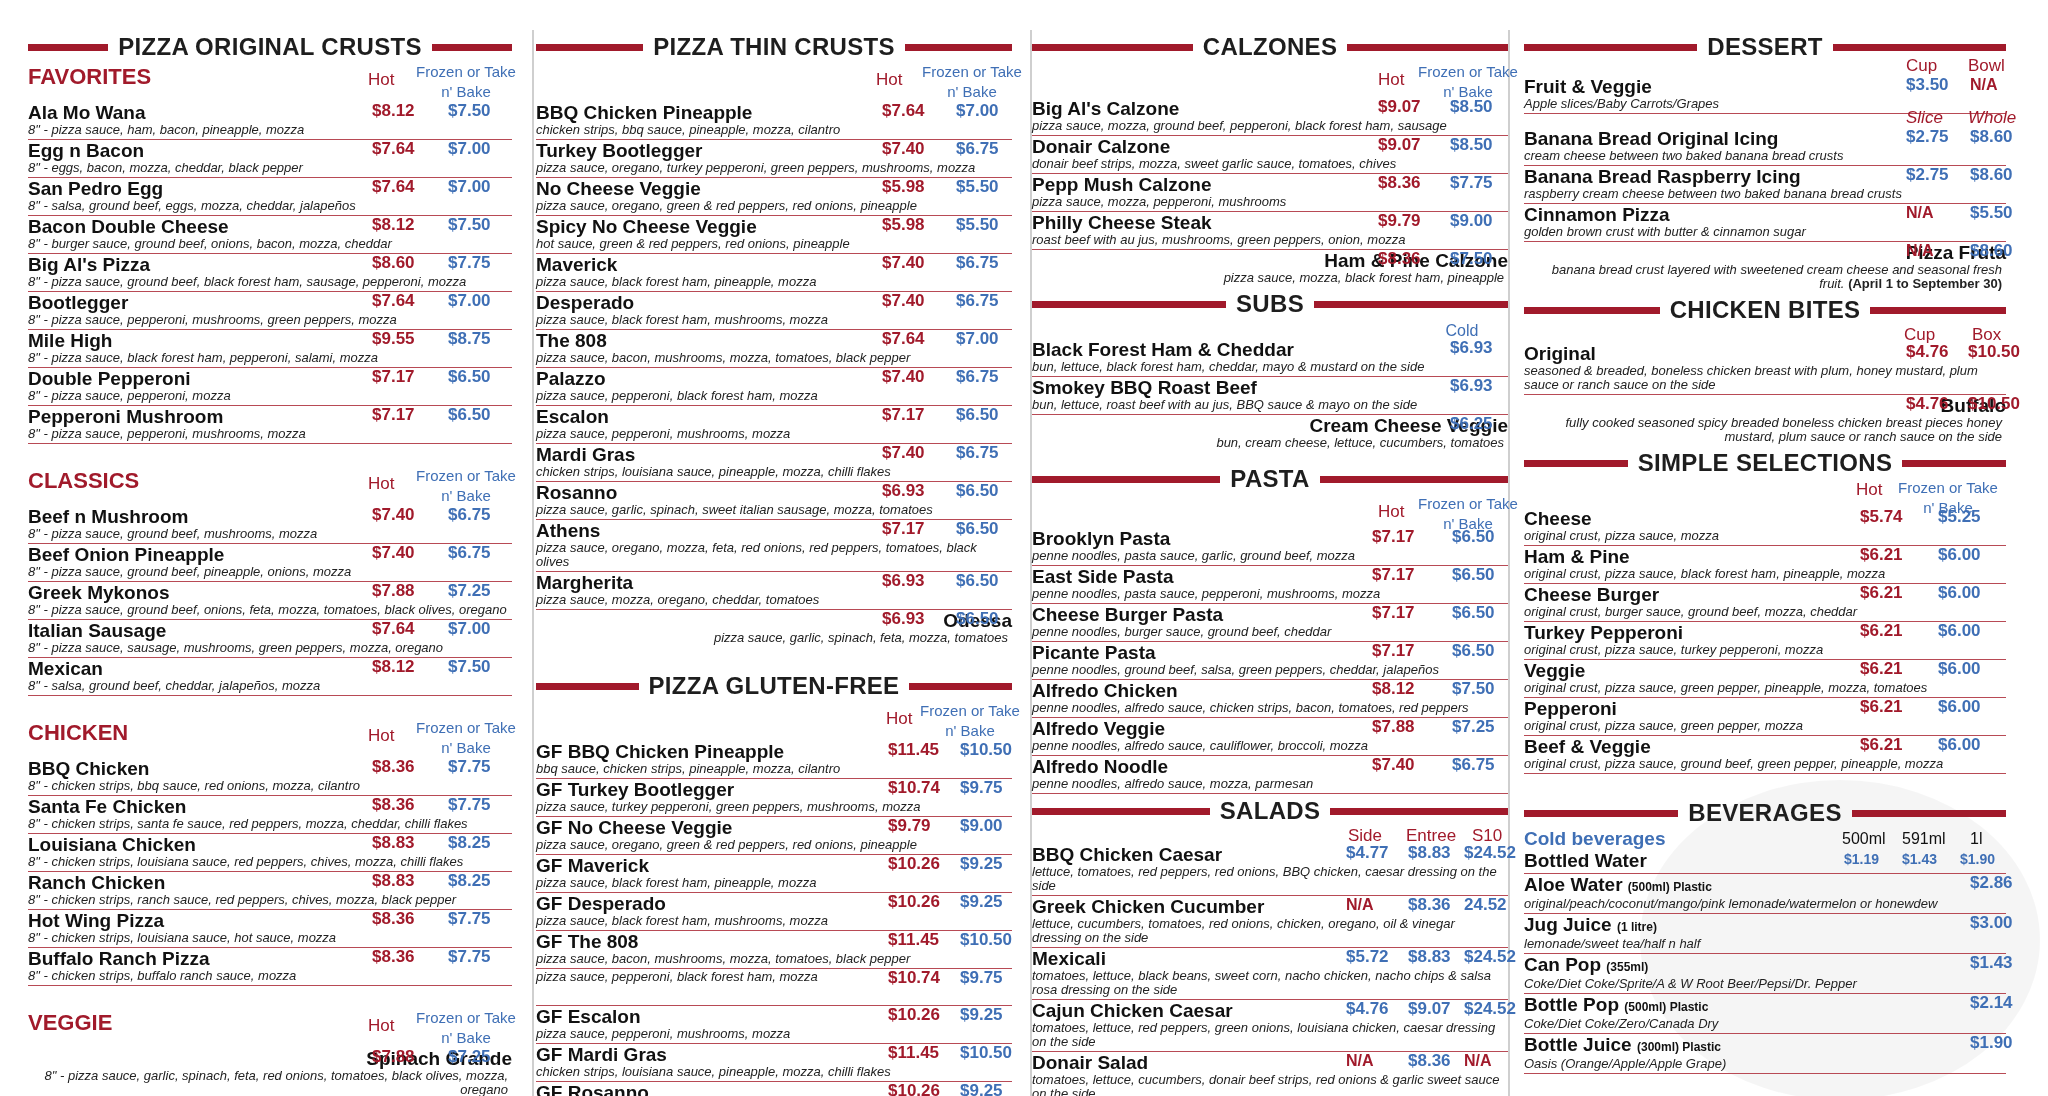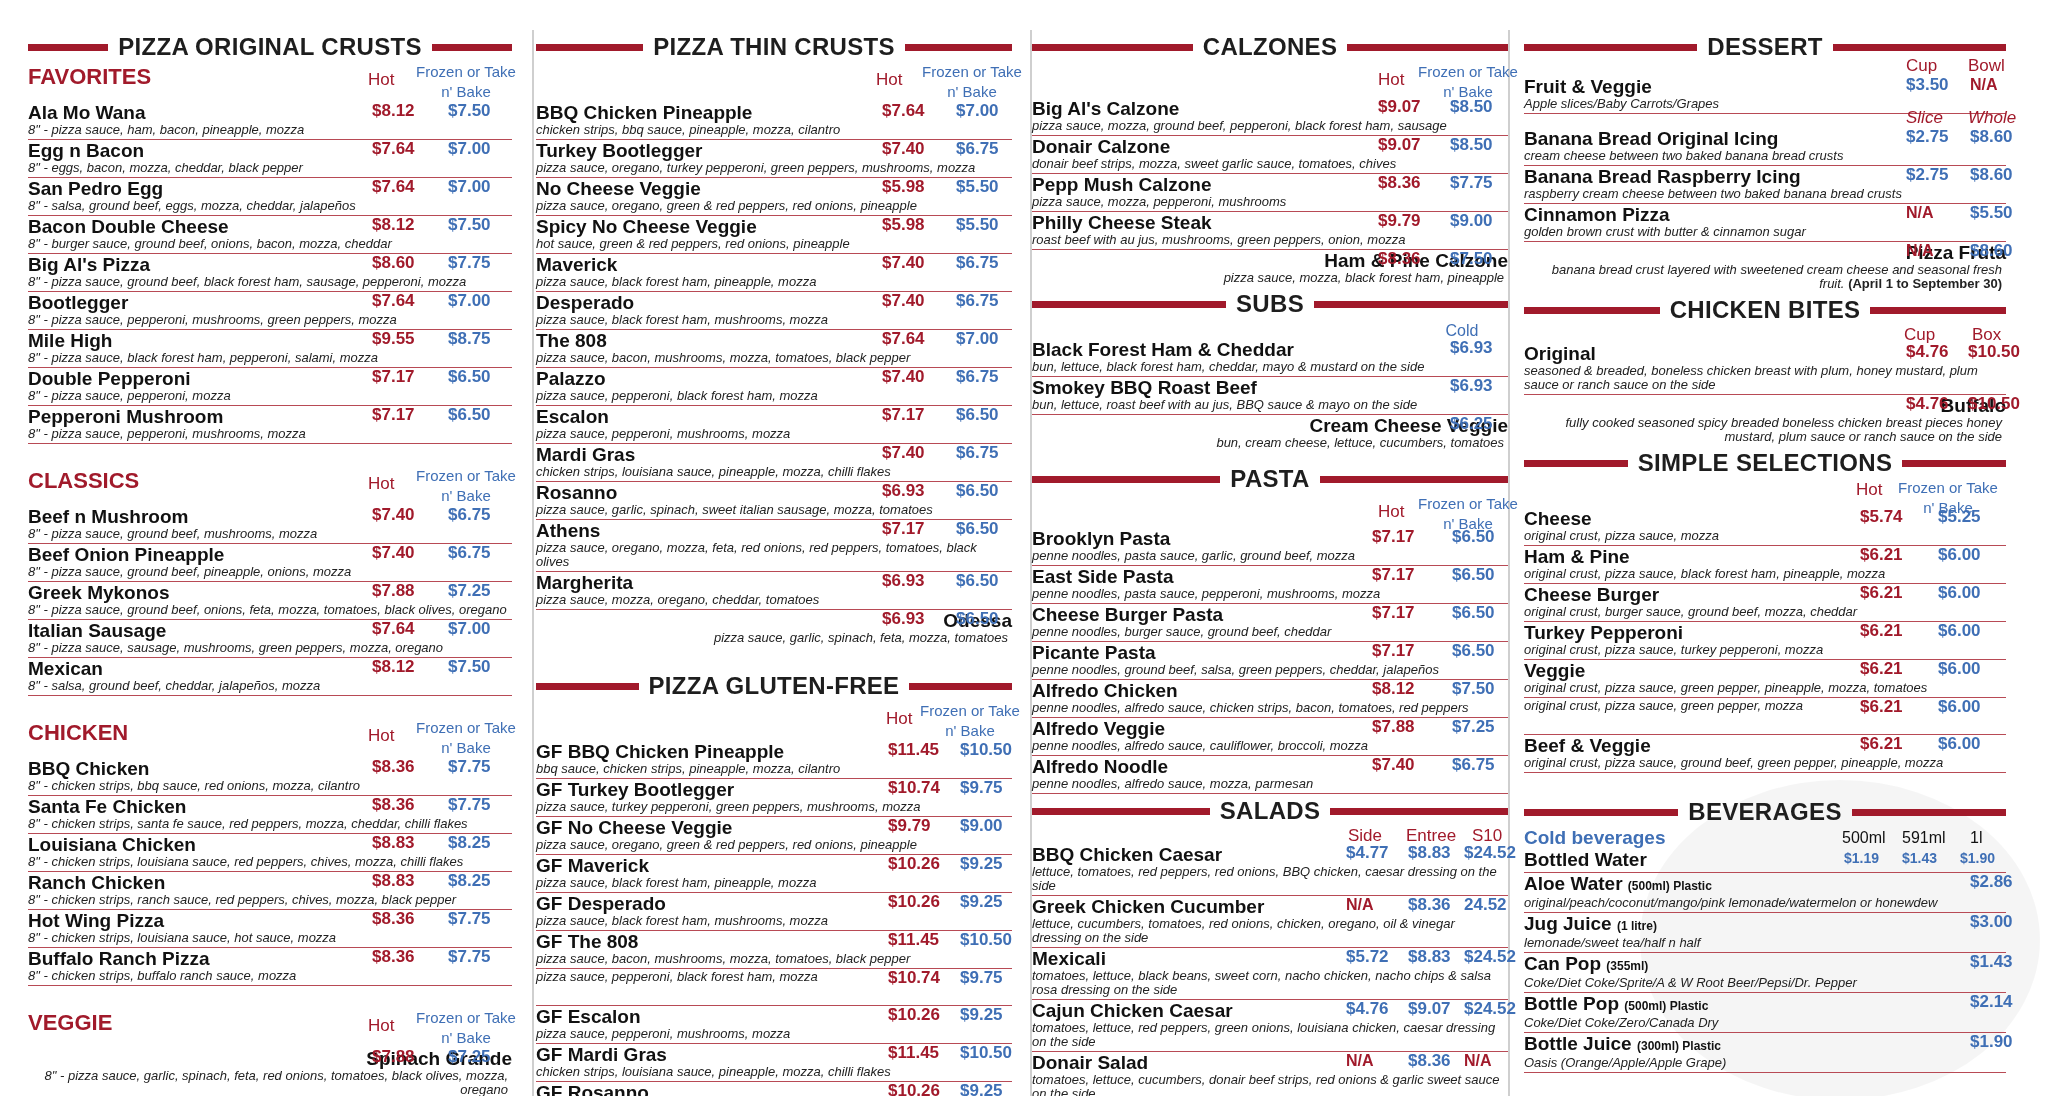--- a/index.html
+++ b/index.html
@@ -645,20 +645,21 @@
           <span class="price red" style="left: 336px;">$6.21</span>
           <span class="price blue" style="left: 414px;">$6.00</span>
         </div>
         <div class="item">
           <div class="name"><span>Veggie</span></div>
           <div class="desc"><span>original crust, pizza sauce, green pepper, pineapple, mozza, tomatoes</span></div>
           <span class="price red" style="left: 336px;">$6.21</span>
           <span class="price blue" style="left: 414px;">$6.00</span>
         </div>
         <div class="item">
+          <div class="name"><span>Pepperoni</span></div>
           <div class="desc"><span>original crust, pizza sauce, green pepper, mozza</span></div>
           <span class="price red" style="left: 336px;">$6.21</span>
           <span class="price blue" style="left: 414px;">$6.00</span>
         </div>
         <div class="item">
           <div class="name"><span>Beef &amp; Veggie</span></div>
           <div class="desc"><span>original crust, pizza sauce, ground beef, green pepper, pineapple, mozza</span></div>
           <span class="price red" style="left: 336px;">$6.21</span>
           <span class="price blue" style="left: 414px;">$6.00</span>
         </div>

